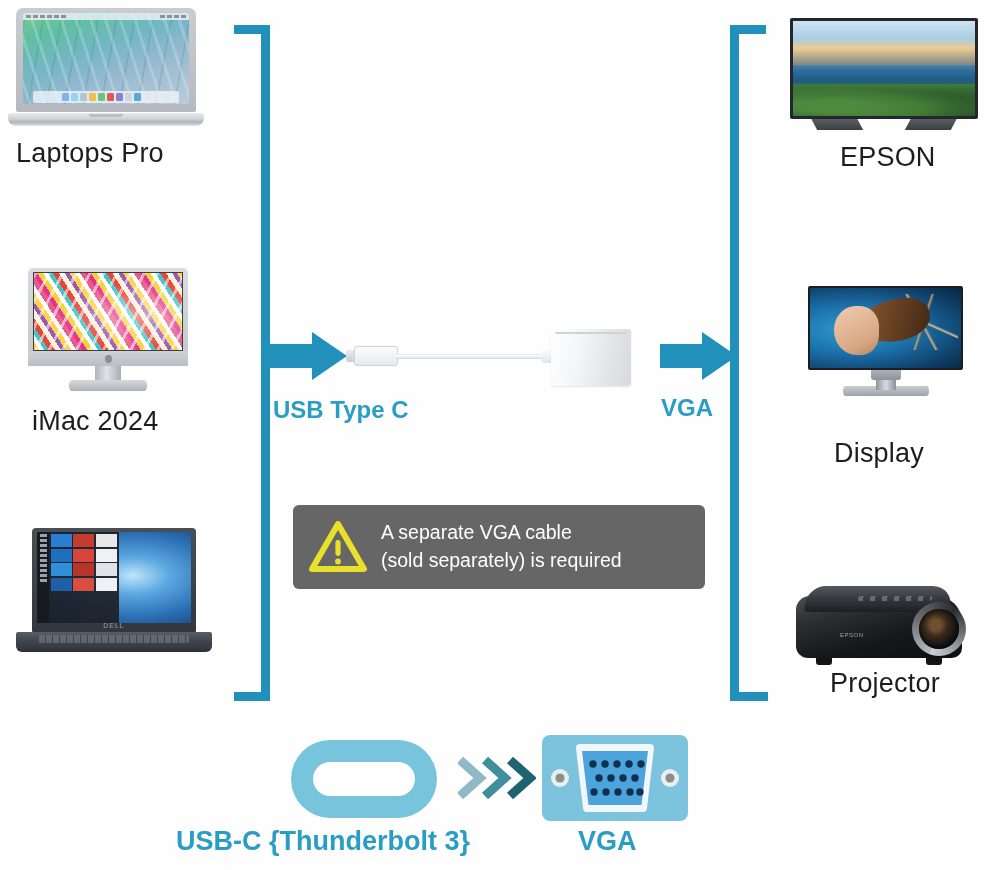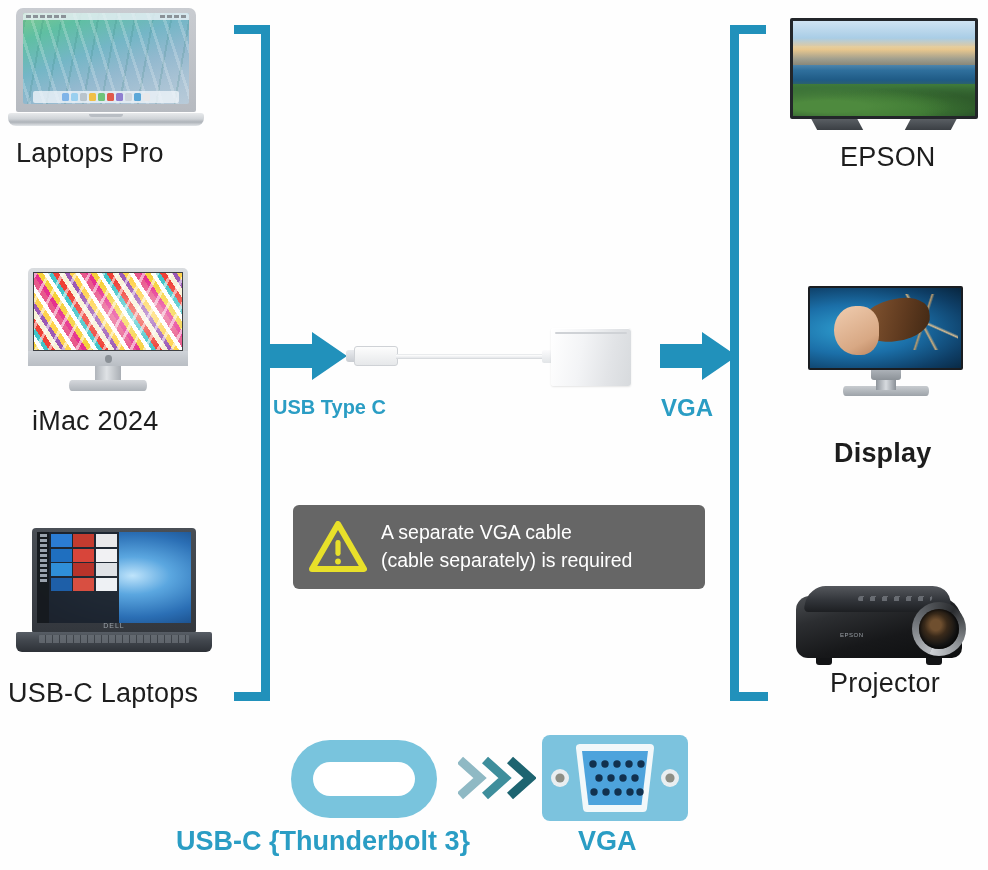--- a/index.html
+++ b/index.html
@@ -39,21 +39,21 @@
     color: #1d1d1d;
     font-size: 27px;
     font-weight: 400;
     letter-spacing: 0.2px;
     white-space: nowrap;
     font-family: "Liberation Sans", sans-serif;
   }
   .port-label {
     position: absolute;
     color: #2a9dc4;
-    font-size: 20px;
+    font-size: 24px;
     font-weight: 700;
     white-space: nowrap;
   }
 
   
   .mbp { position: absolute; left: 8px; top: 8px; width: 196px; height: 118px; }
   .mbp-lid {
     position: absolute; left: 8px; top: 0; width: 180px; height: 104px;
     background: linear-gradient(#c9ccd1, #b6bac0);
     border-radius: 7px 7px 2px 2px;
@@ -474,21 +474,20 @@
               <i style="background:#eef1f4"></i>
           </div>
         </div>
       </div>
     </div>
     <div class="dell-logo">DELL</div>
     <div class="dell-base">
       <div class="dell-kb"></div>
     </div>
   </div>
-  <div class="dev-label" style="left:8px; top:678px;">USB-C Laptops</div>
 
   <div class="arrow" style="left:268px; top:330px;">
     <svg width="80" height="52" viewBox="0 0 80 52" aria-hidden="true">
       <path d="M0 14 H44 V2 L79 26 L44 50 V38 H0 Z" fill="#2191bb"></path>
     </svg>
   </div>
 
   <div class="adapter">
     <div class="usbc-tip"></div>
     <div class="usbc-plug"></div>
@@ -521,21 +520,21 @@
     <div class="disp-neck"></div>
     <div class="disp-hub"></div>
     <div class="disp-frame">
       <div class="disp-screen">
         <div class="disp-branch"></div>
         <div class="disp-hair"></div>
         <div class="disp-face"></div>
       </div>
     </div>
   </div>
-  <div class="dev-label" style="left:834px; top:438px;font-weight:bold;">Display</div>
+  <div class="dev-label" style="left:834px; top:438px;">Display</div>
 
   <div class="projector">
     <div class="proj-foot-l"></div>
     <div class="proj-foot-r"></div>
     <div class="proj-body">
       <div class="proj-badge">EPSON</div>
     </div>
     <div class="proj-top">
       <div class="proj-btns"></div>
     </div>
@@ -548,21 +547,21 @@
   <div class="warn">
     <div class="warn-tri">
       <svg width="58" height="52" viewBox="0 0 58 52" aria-hidden="true">
         <path d="M29 3 L55 48 H3 Z" fill="none" stroke="#e8e02a" stroke-width="6" stroke-linejoin="round"></path>
         <rect x="26.4" y="19" width="5.2" height="16" rx="2.4" fill="#e8e02a"></rect>
         <circle cx="29" cy="40.5" r="2.9" fill="#e8e02a"></circle>
       </svg>
     </div>
     <div class="warn-text">
       <div>A separate VGA cable</div>
-      <div>(cable separately) is required</div>
+      <div>(sold separately) is required</div>
     </div>
   </div>
 
   <div class="usbc-icon">
     <div class="usbc-icon-outer">
       <div class="usbc-icon-inner"></div>
     </div>
   </div>
 
   <div class="chev-wrap">

